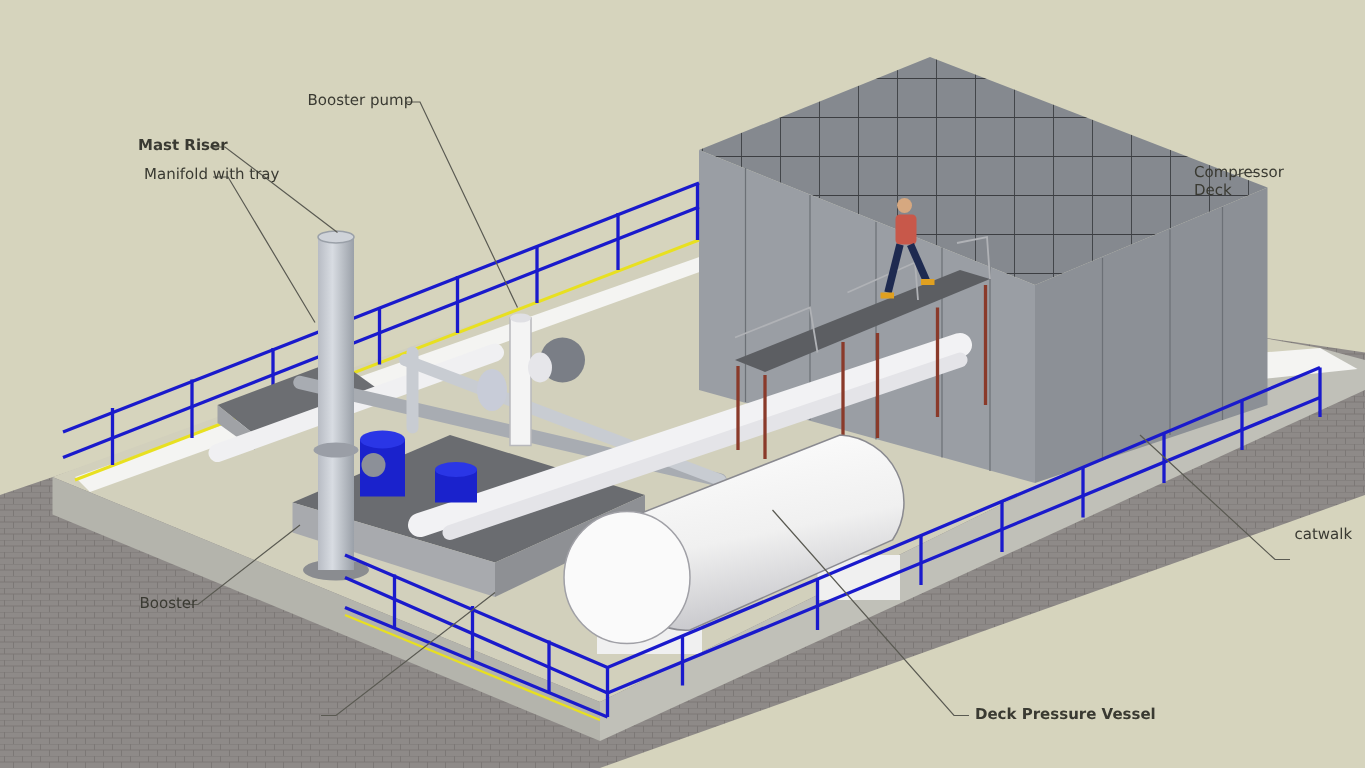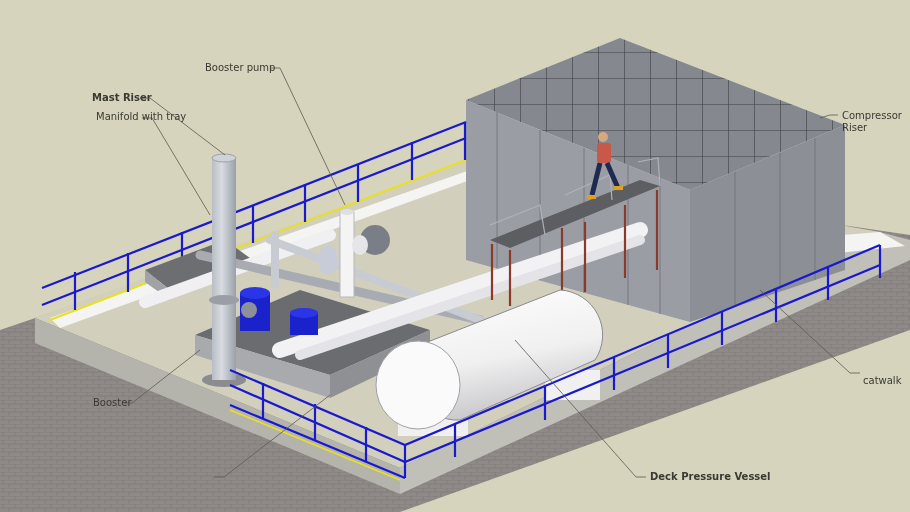--- a/index.html
+++ b/index.html
@@ -180,20 +180,20 @@
     <polyline points="860,373 850,373 760,290"></polyline>
     <polyline points="124,403 132,403 200,350"></polyline>
     <polyline points="214,477 224,477 330,395"></polyline>
     <polyline points="646,477 636,477 515,340"></polyline>
   </g>
 </svg>
 
   <div class="lbl" style="left:205px;top:62px;">Booster pump</div>
   <div class="lbl" style="left:92px;top:92px;font-weight:bold;">Mast Riser</div>
   <div class="lbl" style="left:60px;top:111px;margin-left:36px;">Manifold with tray</div>
-  <div class="lbl" style="left:842px;top:110px;">
+  <div class="lbl" style="left:796px;top:110px;">
     <span>Compressor</span><br>
-    <span>Riser</span>
+    <span>Deck</span>
   </div>
-  <div class="lbl" style="left:863px;top:375px;">catwalk</div>
+  <div class="lbl" style="left:863px;top:351px;">catwalk</div>
   <div class="lbl" style="left:93px;top:397px;">Booster</div>
   <div class="lbl" style="left:650px;top:471px;font-weight:bold;">Deck Pressure Vessel</div>
 </div>
 
 </body></html>

